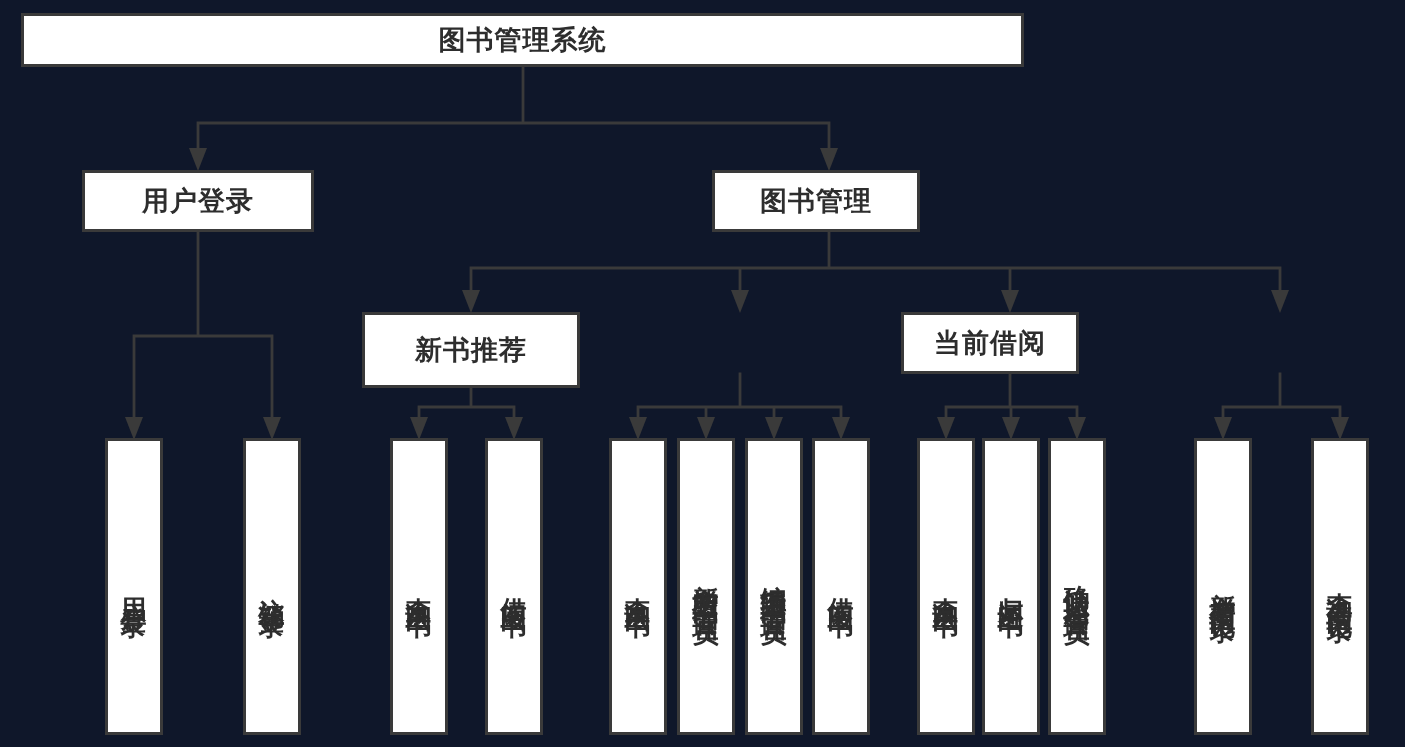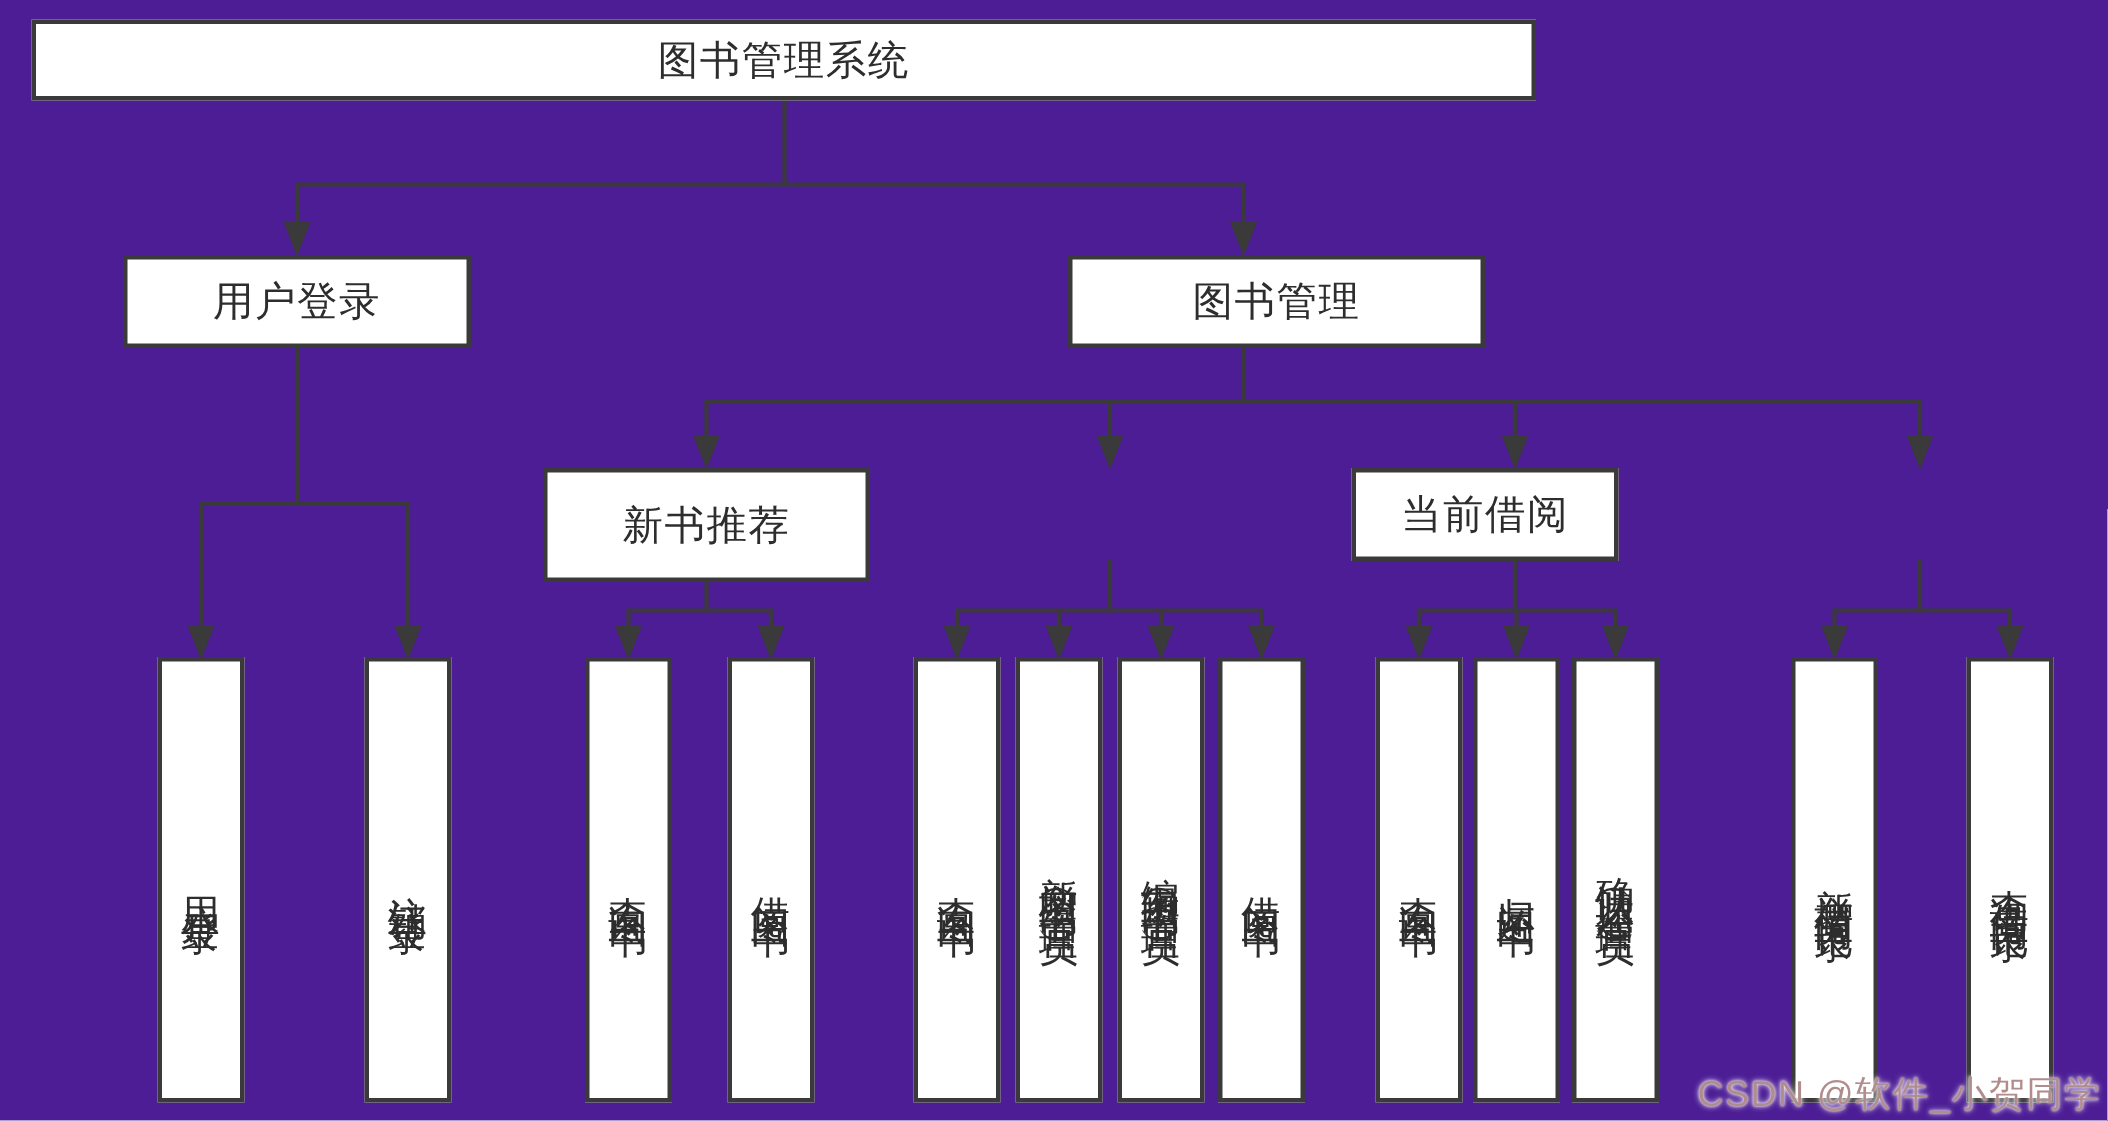--- a/index.html
+++ b/index.html
@@ -1,22 +1,23 @@
 <!DOCTYPE html>
 <html><head>
 <meta charset="utf-8">
 <style>
   html, body { margin: 0; padding: 0; background: #ffffff; }
   .canvas {
     position: relative;
     width: 1405px;
     height: 747px;
-    background: #4c1d95;
+    background: #0f172a;
     font-family: "Liberation Sans", "DejaVu Sans", sans-serif;
     overflow: hidden;
+    font-weight: bold;
   }
   .connectors {
     position: absolute;
     left: 0; top: 0;
     width: 1405px; height: 747px;
     z-index: 1;
   }
   .box {
     position: absolute;
     box-sizing: border-box;
@@ -101,21 +102,21 @@
     </g>
   </svg>
 
   <div class="box" style="left:21px; top:13px; width:1003px; height:54px">
     <span class="hlabel">图书管理系统</span>
   </div>
 
   <div class="box" style="left:82px; top:170px; width:232px; height:62px">
     <span class="hlabel">用户登录</span>
   </div>
-  <div class="box" style="left:712px; top:170px; width:278px; height:62px">
+  <div class="box" style="left:712px; top:170px; width:208px; height:62px">
     <span class="hlabel">图书管理</span>
   </div>
 
   <div class="box" style="left:362px; top:312px; width:218px; height:76px">
     <span class="hlabel">新书推荐</span>
   </div>
   <div class="box" style="left:901px; top:312px; width:178px; height:62px">
     <span class="hlabel">当前借阅</span>
   </div>
 
@@ -156,15 +157,14 @@
     <span class="vtext">确认归还（管理员）</span>
   </div>
 
   <div class="box leaf" style="left:1194px; top:438px; width:58px; height:297px">
     <span class="vtext">新增借阅记录</span>
   </div>
   <div class="box leaf" style="left:1311px; top:438px; width:58px; height:297px">
     <span class="vtext">查询借阅记录</span>
   </div>
 
-  <div class="watermark">CSDN @软件_小贺同学</div>
 
 </div>
 
 </body></html>

